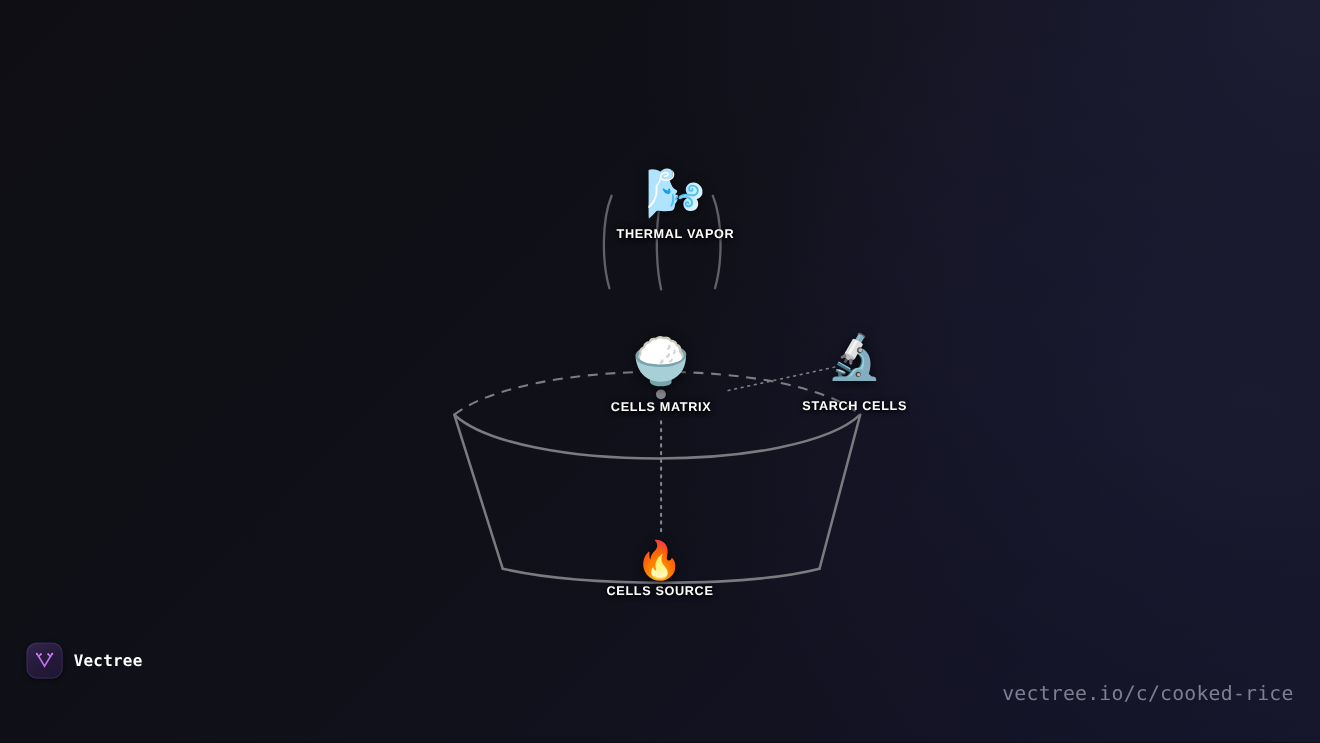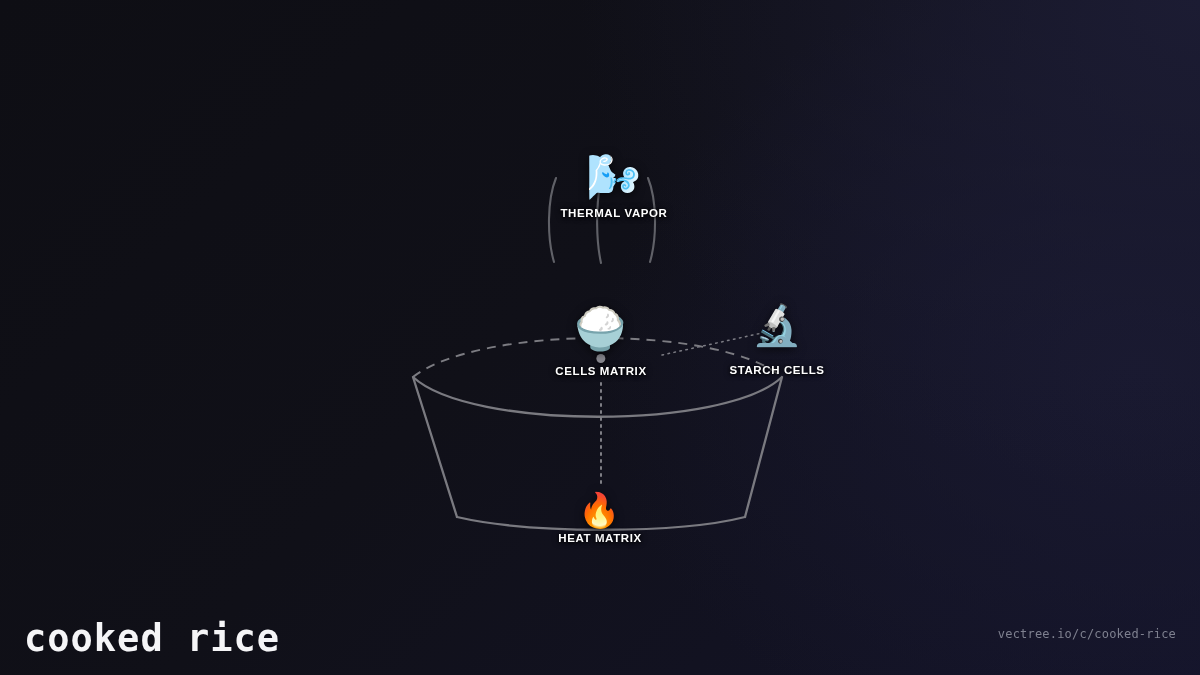--- a/index.html
+++ b/index.html
@@ -107,21 +107,21 @@
     font-family:"DejaVu Sans Mono", monospace;
     font-size:37px;
     font-weight:bold;
     color:#f5f5f7;
     letter-spacing:1px;
   }
   #page-url {
     position:absolute;
     right:24px; bottom:34px;
     font-family:"DejaVu Sans Mono", monospace;
-    font-size:12px;
+    font-size:18px;
     color:#7e808f;
     letter-spacing:0.2px;
   }
 </style>
 </head>
 <body>
 
 <div id="stage">
 
   <svg id="diagram" viewBox="0 0 1200 675">
@@ -158,24 +158,43 @@
     <span class="node-label">CELLS MATRIX</span>
   </div>
 
   <div class="node" id="node-cells">
     <span class="node-emoji">🔬</span>
     <span class="node-label">STARCH CELLS</span>
   </div>
 
   <div class="node" id="node-heat">
     <span class="node-emoji">🔥</span>
-    <span class="node-label">HEAT MATRIX</span>
+    <span class="node-label">CELLS SOURCE</span>
   </div>
 
   <div id="footer">
 
-
-    <div id="page-title">cooked rice</div>
+    <div id="brand">
+      <span id="brand-mark">
+        <svg width="19" height="19" viewBox="0 0 24 24" aria-hidden="true">
+          <g fill="none" stroke="#c471f5" stroke-width="1.9" stroke-linecap="round">
+            <path d="M5.2 7.2 L12 18.4 L18.8 7.2"></path>
+            <path d="M5.2 7.2 L3.4 4.6"></path>
+            <path d="M5.2 7.2 L7.6 5.0"></path>
+            <path d="M18.8 7.2 L20.6 4.6"></path>
+            <path d="M18.8 7.2 L16.4 5.0"></path>
+          </g>
+          <g fill="#d98cff">
+            <circle cx="3.2" cy="4.2" r="1.05"></circle>
+            <circle cx="7.9" cy="4.6" r="1.05"></circle>
+            <circle cx="20.8" cy="4.2" r="1.05"></circle>
+            <circle cx="16.1" cy="4.6" r="1.05"></circle>
+          </g>
+        </svg>
+      </span>
+      <span id="brand-name">Vectree</span>
+    </div>
+
 
     <div id="page-url">vectree.io/c/cooked-rice</div>
   </div>
 
 </div>
 
 </body></html>

